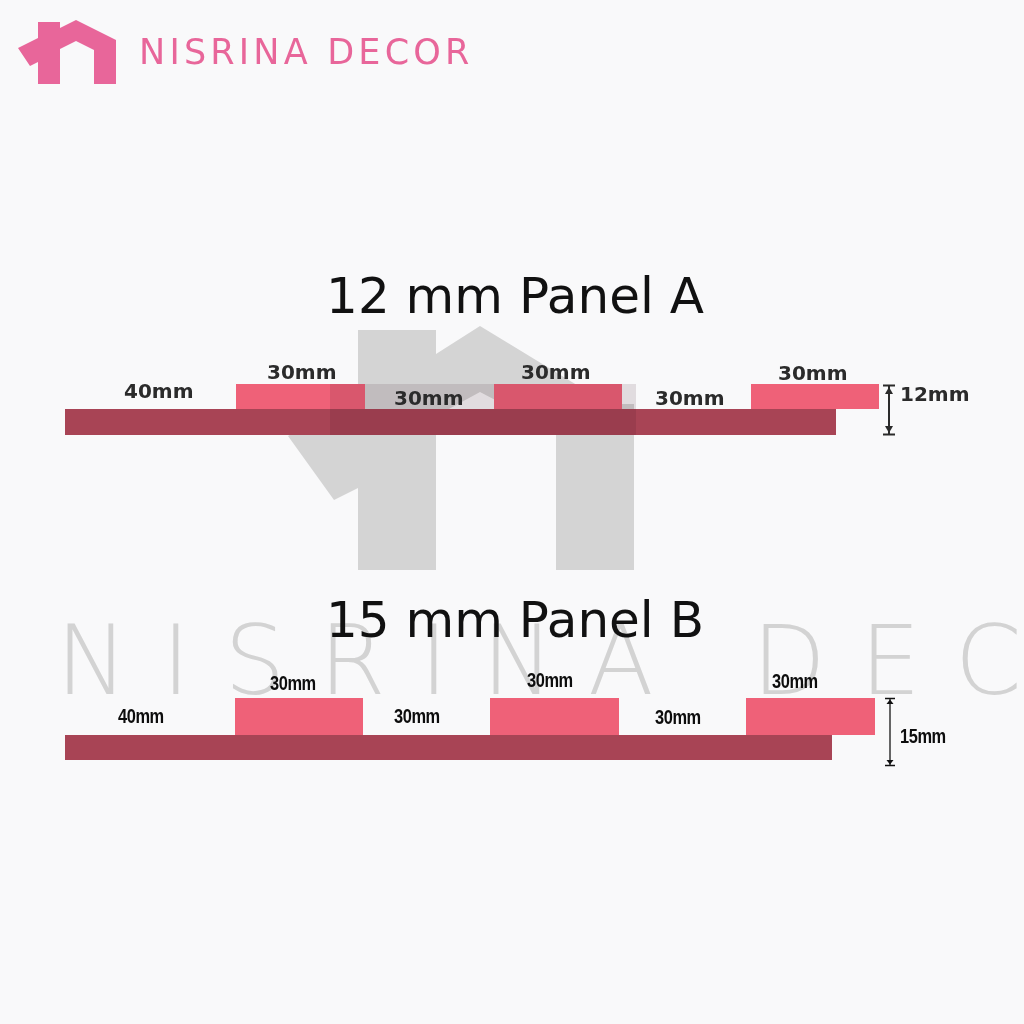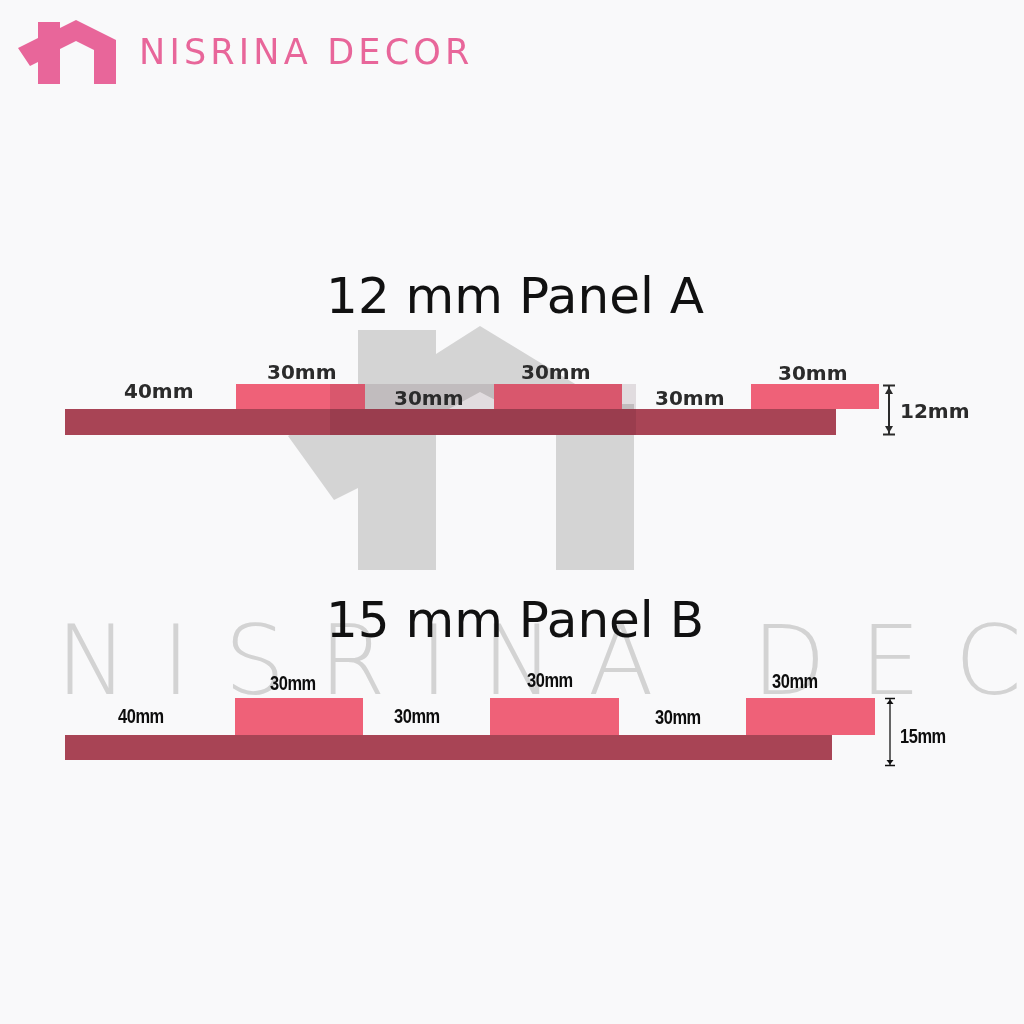--- a/index.html
+++ b/index.html
@@ -79,21 +79,21 @@
 <div class="abs lbl-a" style="left:655px; top:387px;">30mm</div>
 <div class="abs lbl-a" style="left:778px; top:362px;">30mm</div>
 
 <svg class="abs" style="left:882px; top:384px;" width="14" height="52" viewBox="0 0 14 52">
   <line x1="7" y1="2" x2="7" y2="50" stroke="#2b2b2b" stroke-width="2"></line>
   <line x1="1" y1="1.5" x2="13" y2="1.5" stroke="#2b2b2b" stroke-width="2"></line>
   <line x1="1" y1="50.5" x2="13" y2="50.5" stroke="#2b2b2b" stroke-width="2"></line>
   <polygon points="7,3 3,10 11,10" fill="#2b2b2b"></polygon>
   <polygon points="7,49 3,42 11,42" fill="#2b2b2b"></polygon>
 </svg>
-<div class="abs lbl-a" style="left:900px; top:400px;">12mm</div>
+<div class="abs lbl-a" style="left:900px; top:383px;">12mm</div>
 
 <div id="title-b" class="abs title">15 mm Panel B</div>
 
 <div class="abs base" style="left:65px; top:735px; width:767px; height:25px;"></div>
 <div class="abs slat" style="left:235px; top:698px; width:128px; height:37px;"></div>
 <div class="abs slat" style="left:490px; top:698px; width:129px; height:37px;"></div>
 <div class="abs slat" style="left:746px; top:698px; width:129px; height:37px;"></div>
 
 <div class="abs lbl-b" style="left:118px; top:705px;">40mm</div>
 <div class="abs lbl-b" style="left:270px; top:672px;">30mm</div>

